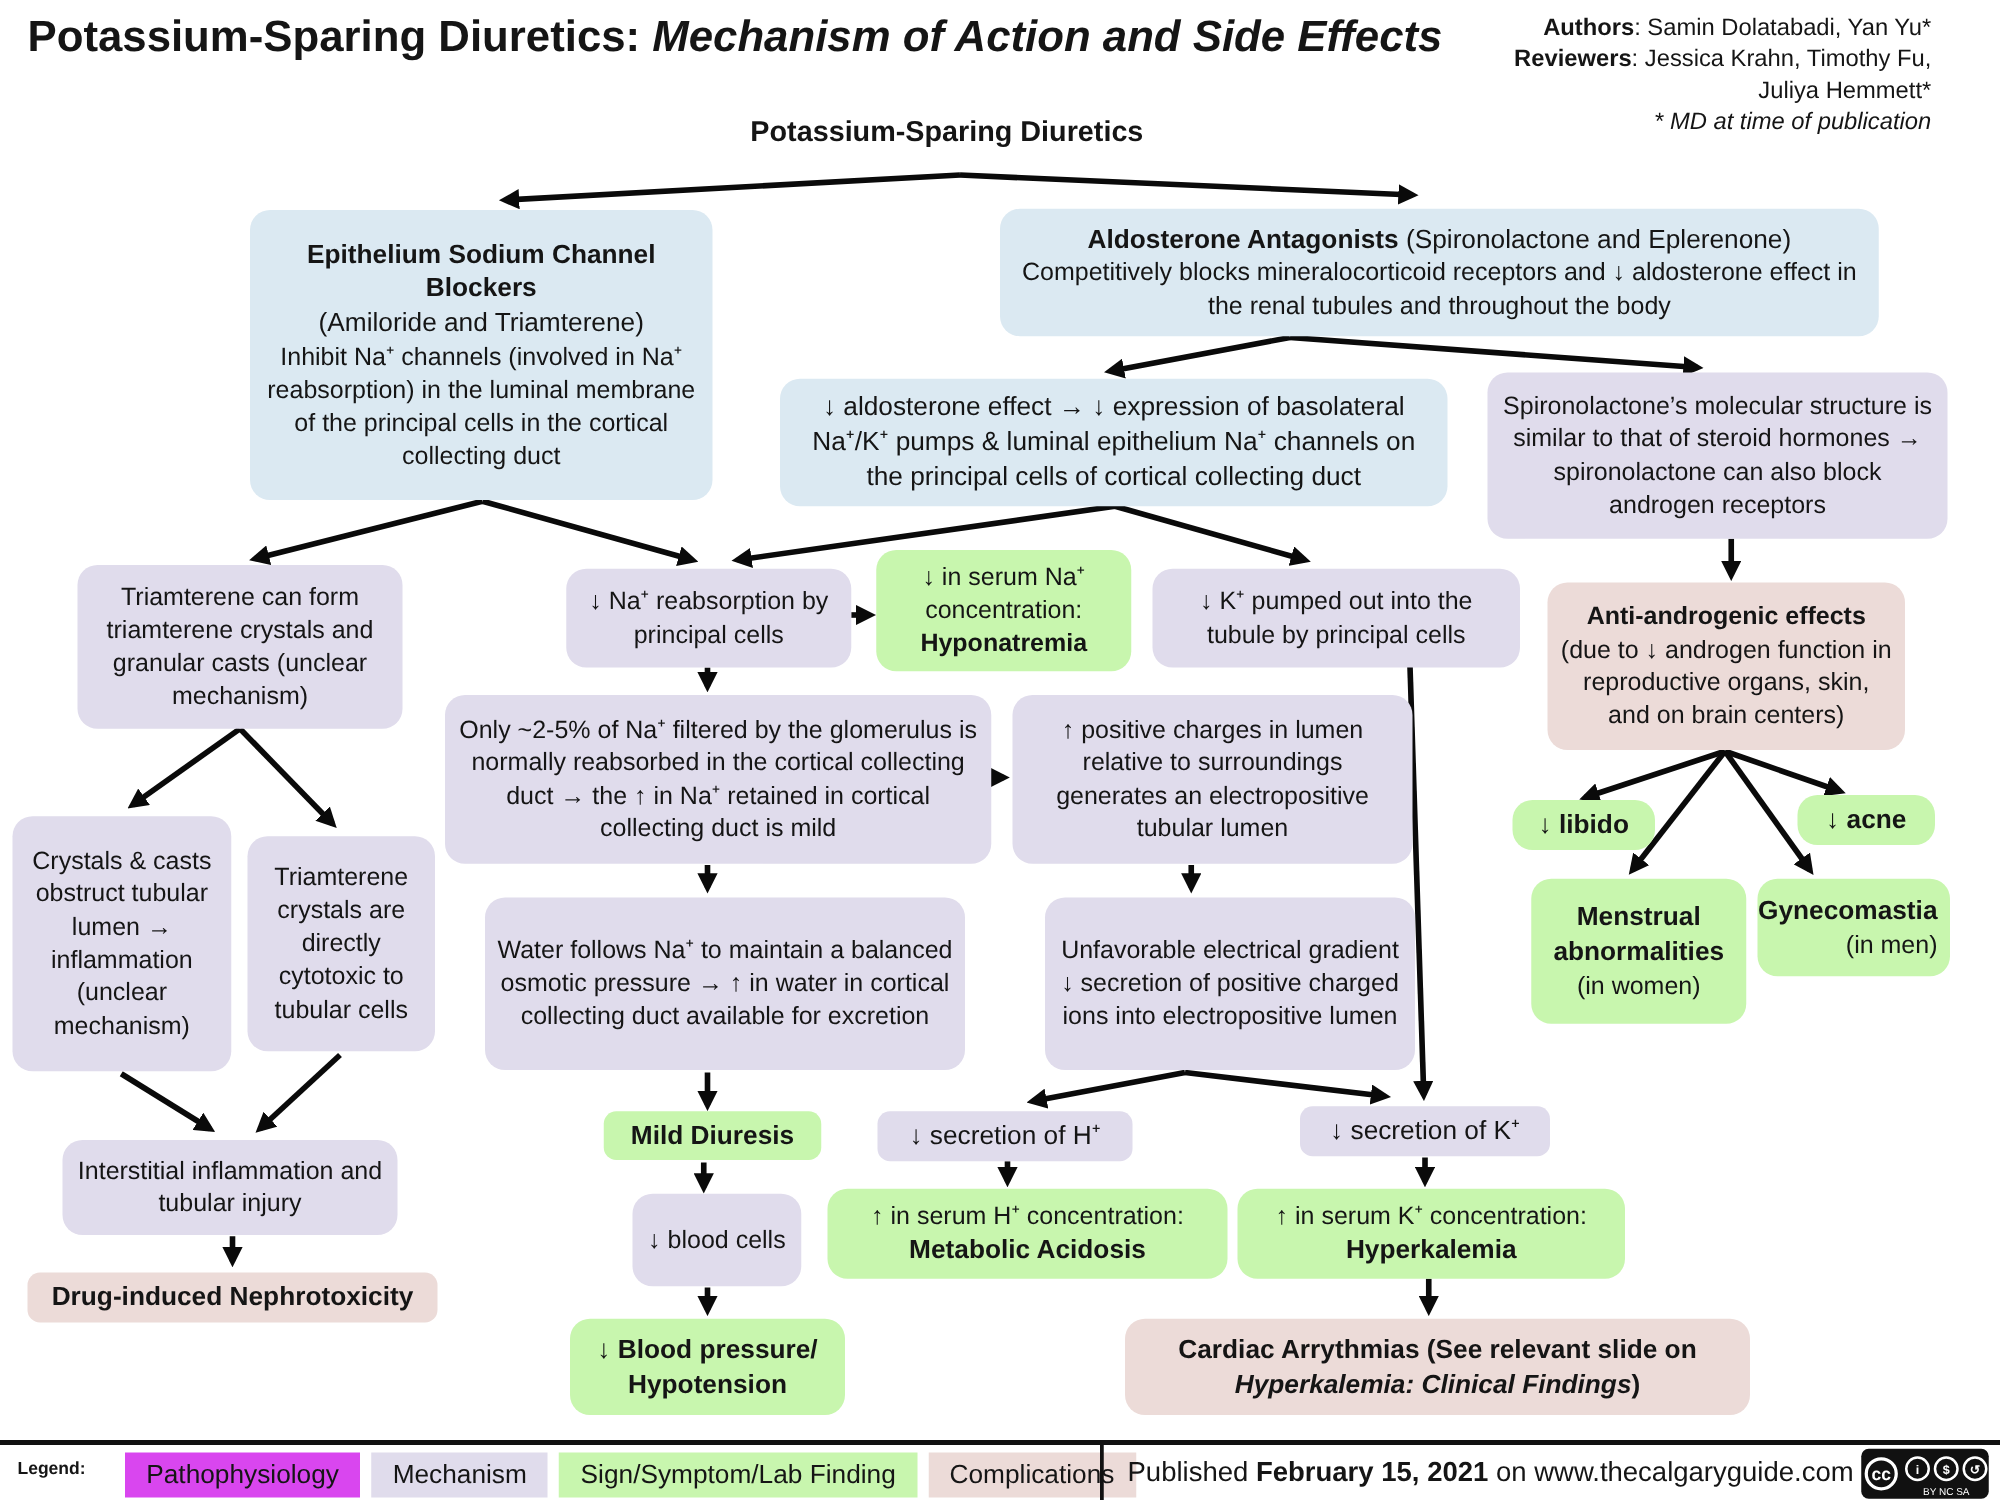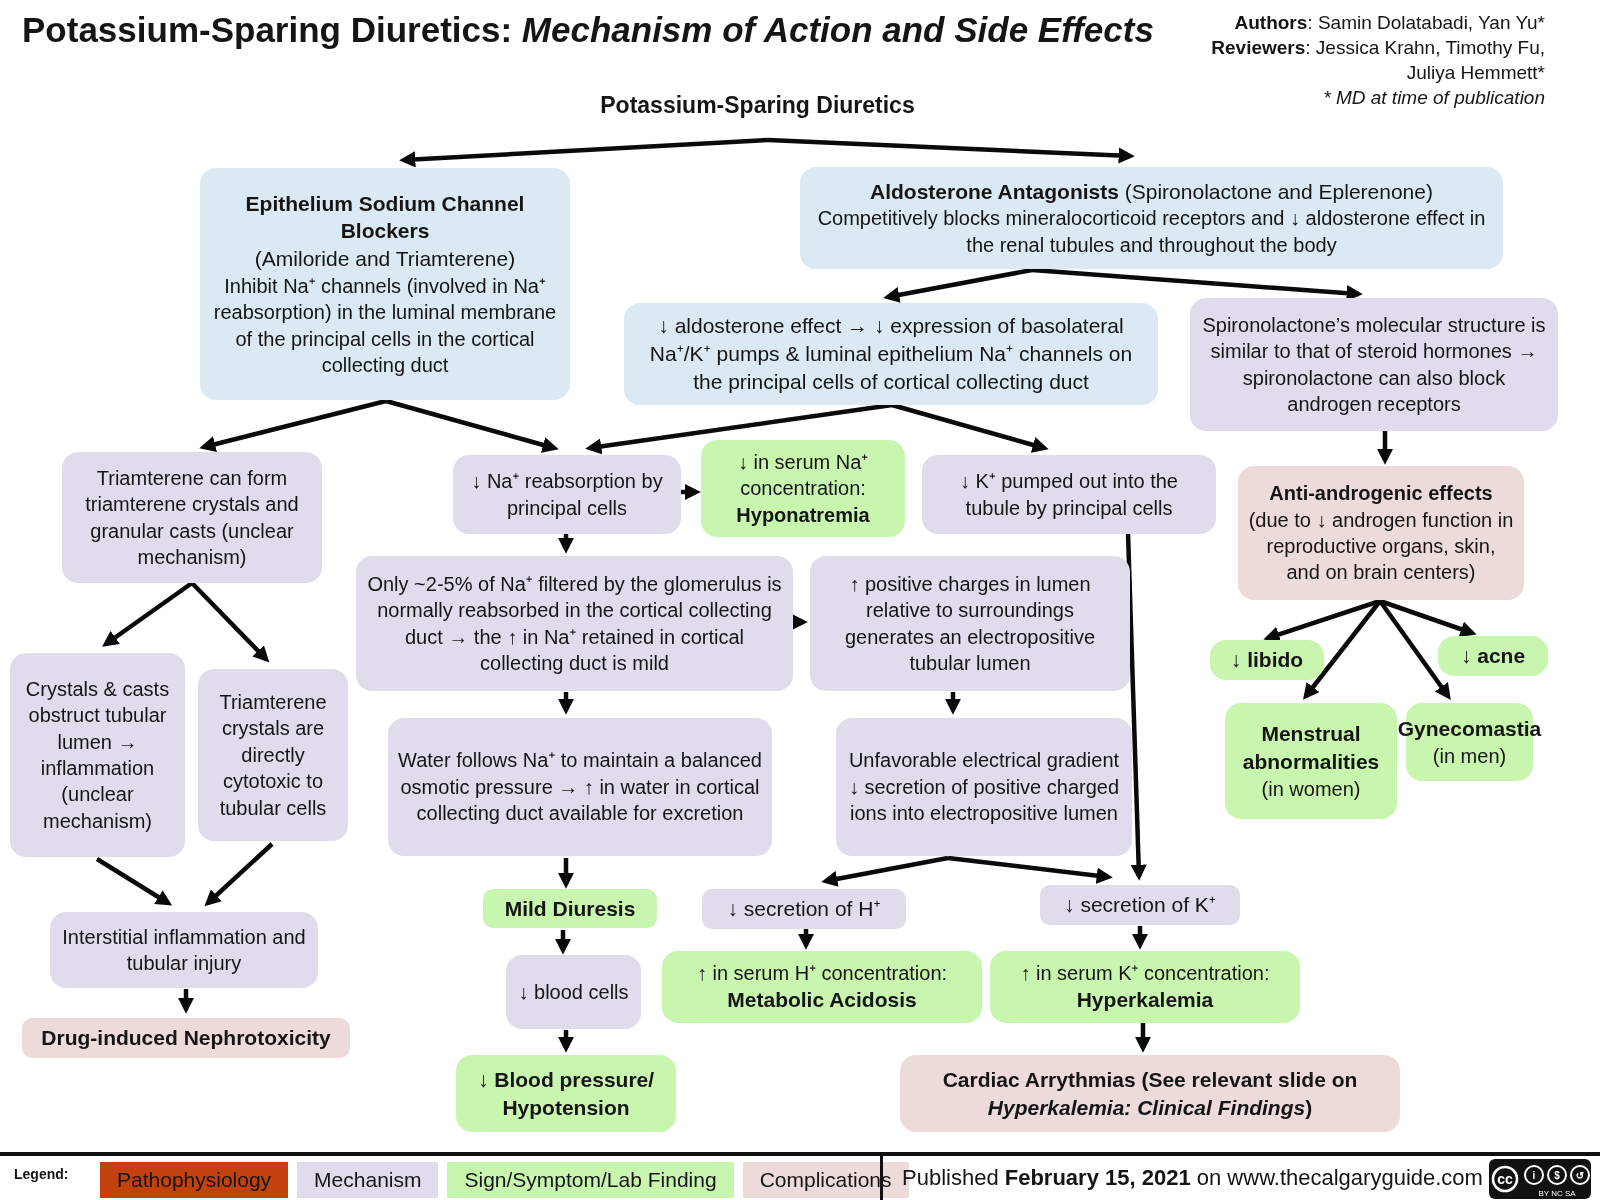--- a/index.html
+++ b/index.html
@@ -158,21 +158,21 @@
 
   <div class="box lav" style="left:836px;top:718px;width:296px;height:138px;">
     <span>Unfavorable electrical gradient ↓ secretion of positive charged ions into electropositive lumen</span>
   </div>
 
   <div class="box green" style="left:1225px;top:703px;width:172px;height:116px;">
     <span class="b fs21">Menstrual abnormalities</span>
     <span>(in women)</span>
   </div>
 
-  <div class="box green" style="left:1406px;top:703px;width:127px;height:78px;">
+  <div class="box green" style="left:1406px;top:703px;width:154px;height:78px;align-items:flex-end;">
     <span class="b fs21">Gynecomastia</span>
     <span>(in men)</span>
   </div>
 
   <div class="box green b fs21" style="left:483px;top:889px;width:174px;height:39px;border-radius:10px;">
     <span>Mild Diuresis</span>
   </div>
 
   <div class="box lav fs21" style="left:702px;top:889px;width:204px;height:40px;border-radius:10px;">
     <span>↓ secretion of H⁺</span>
@@ -209,21 +209,21 @@
     <span>Hypotension</span>
   </div>
 
   <div class="box pink fs21" style="left:900px;top:1055px;width:500px;height:77px;">
     <span class="b"><span>Cardiac Arrythmias (See relevant slide on </span><span class="i">Hyperkalemia: Clinical Findings</span><span>)</span></span>
   </div>
 
   <div class="legend-bar">
     <div class="legend-label">Legend:</div>
     <div class="legend-items">
-      <div class="legend-swatch" style="background: #c2410c;">Pathophysiology</div>
+      <div class="legend-swatch" style="background: #d946ef;">Pathophysiology</div>
       <div class="legend-swatch" style="background: rgb(224, 220, 236);">Mechanism</div>
       <div class="legend-swatch" style="background: rgb(200, 246, 174);">Sign/Symptom/Lab Finding</div>
       <div class="legend-swatch" style="background: rgb(236, 219, 216);">Complications</div>
     </div>
     <div class="legend-divider"></div>
     <div class="published"><span>Published </span><span class="b">February 15, 2021</span><span> on www.thecalgaryguide.com</span></div>
     <div class="cc-icon">
       <svg width="104" height="42" viewBox="0 0 104 42">
         <rect x="1" y="1" width="102" height="40" rx="6" fill="#111"></rect>
         <circle cx="17" cy="21" r="12" fill="none" stroke="#fff" stroke-width="2.6"></circle>

